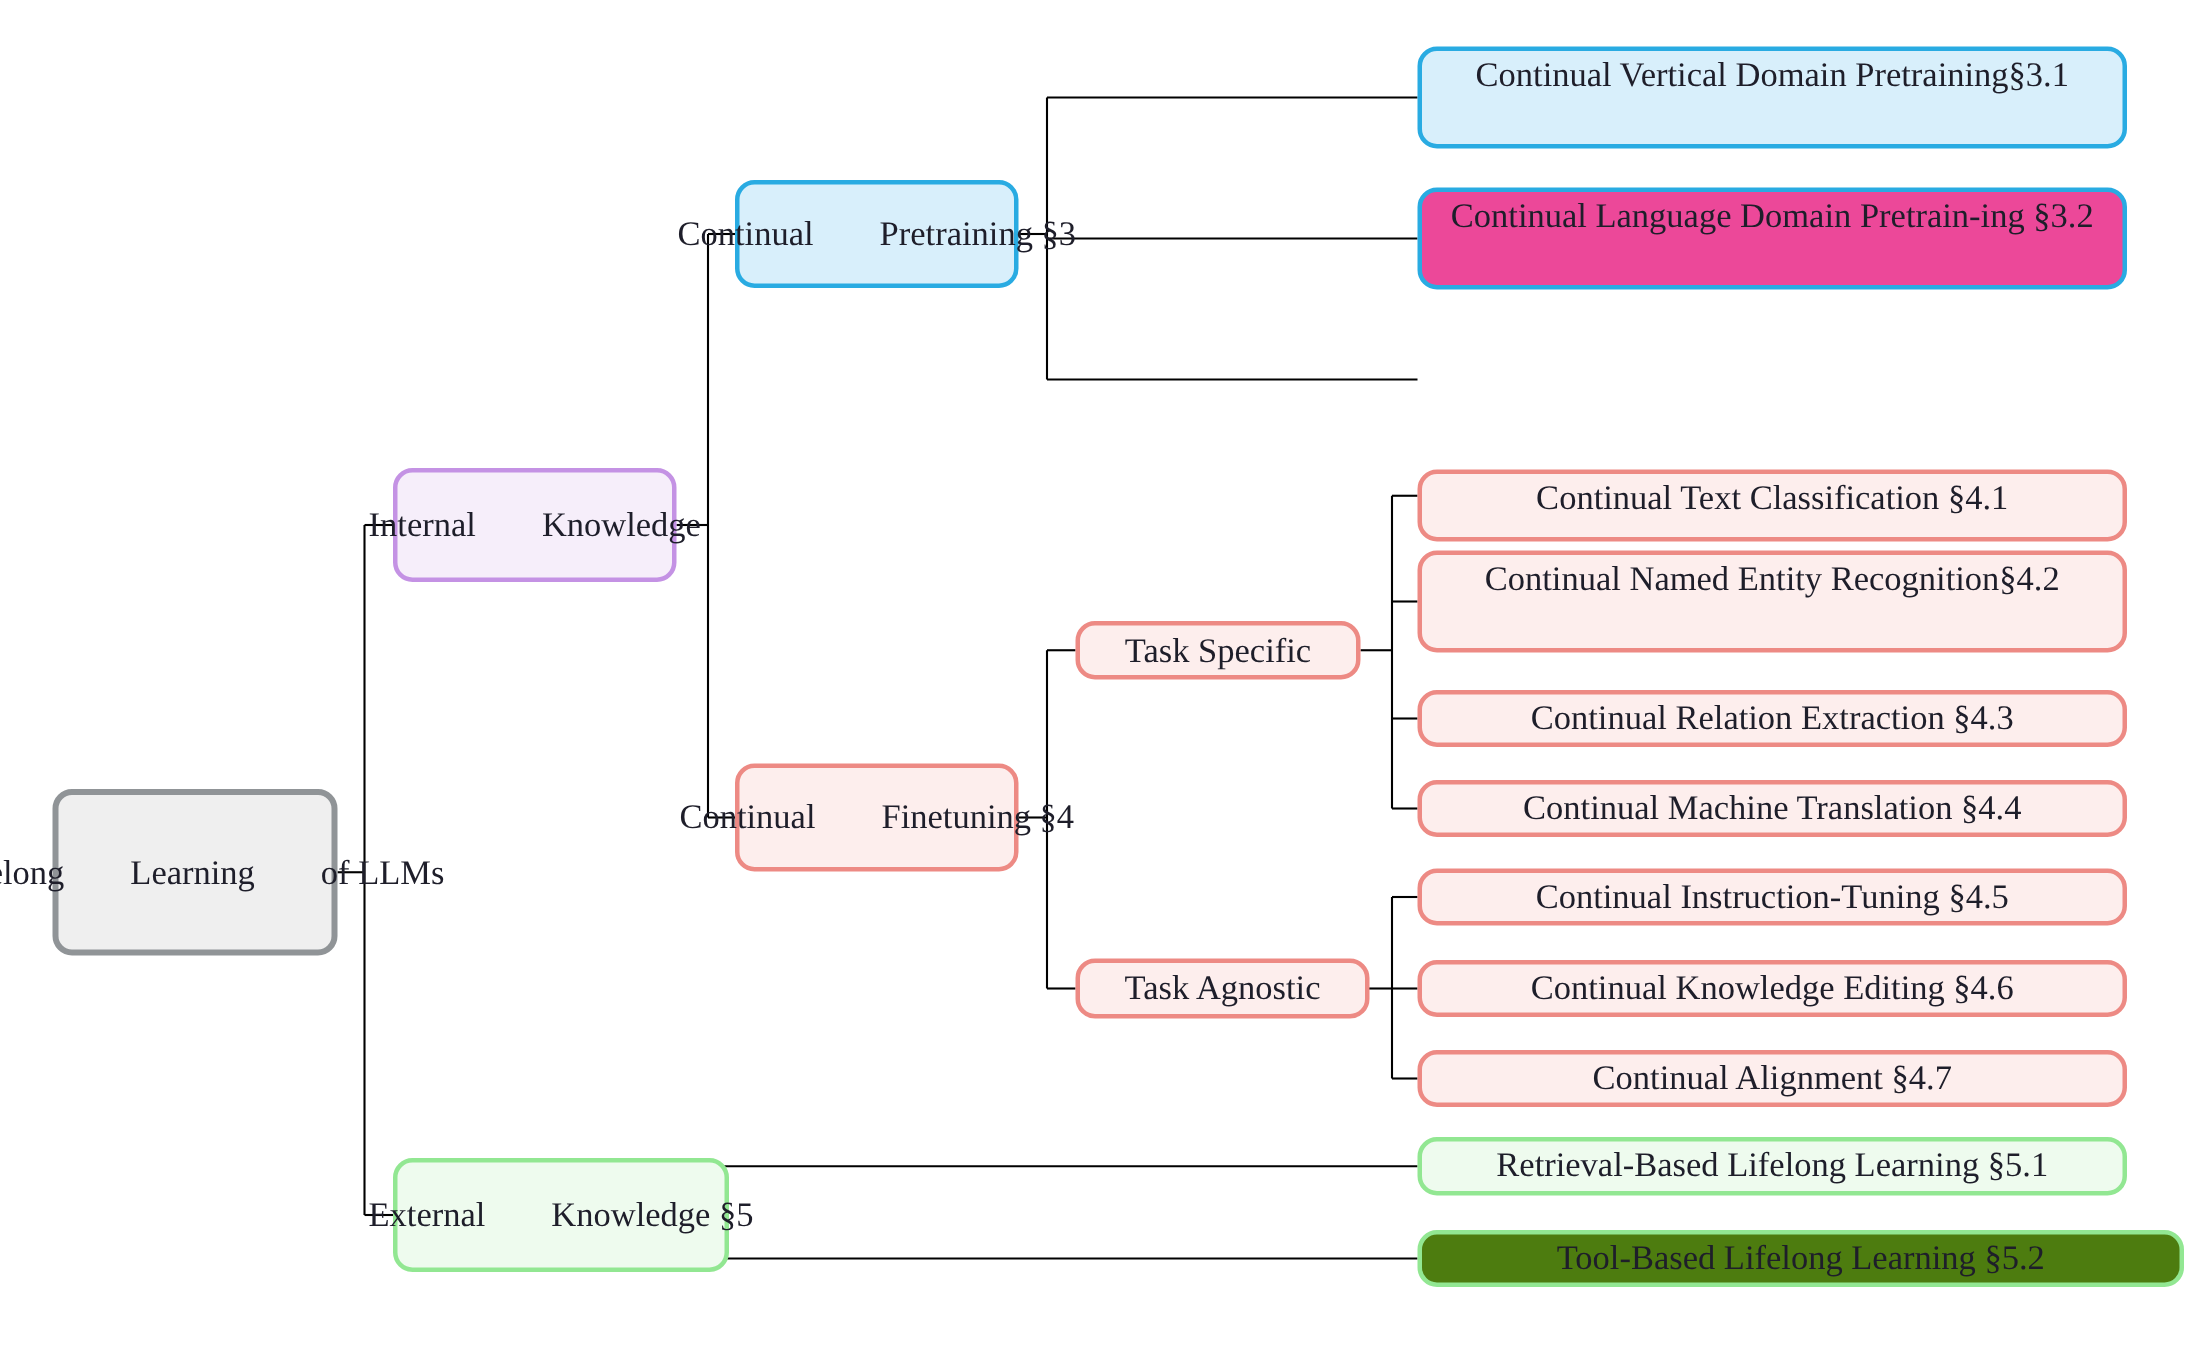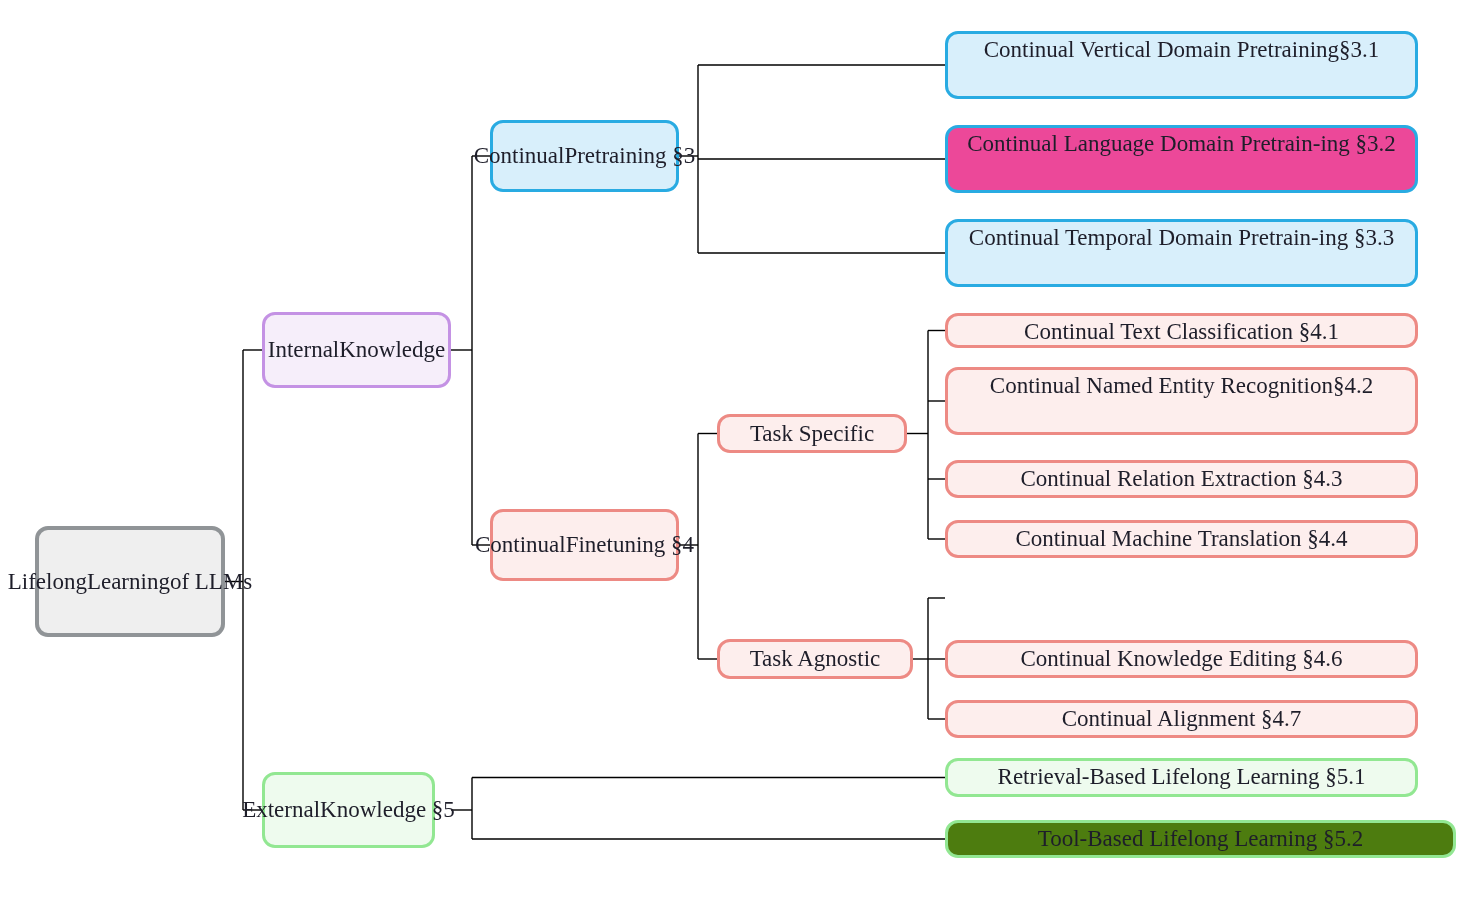--- a/index.html
+++ b/index.html
@@ -16,21 +16,21 @@
     box-sizing:border-box;
     border-style:solid;
     border-width:3.5px;
     border-radius:13px;
     display:flex;
     flex-direction:row;
     justify-content:center;
     font-size:23px;
     color:#1e1e2a;
   }
-  .node.center{align-items:center;text-align:center;}
+  .node.center{align-items:center;text-align:center;gap:44px;}
   .node.left{align-items:flex-start;text-align:left;padding:0 9px;}
   .node.center .nline{line-height:34px;white-space:nowrap;}
   .node.left .nline{line-height:31px;white-space:nowrap;}
   .node[data-name="node-root"]{border-width:4.5px;}
 </style>
 </head>
 <body>
 
 <div class="canvas" data-name="diagram-canvas">
   <svg class="connectors" data-name="connector-lines">
@@ -69,21 +69,21 @@
     </svg>
 <div class="node center" data-name="node-root" style="left: 35px; top: 526px; width: 190px; height: 111px; border-color: rgb(144, 148, 151); background: rgb(239, 239, 239); color: rgb(30, 30, 42);">
       <div class="nline" data-name="node-label">Lifelong</div>
       <div class="nline" data-name="node-label">Learning</div>
       <div class="nline" data-name="node-label">of LLMs</div>
     </div>
     <div class="node center" data-name="node-internal-knowledge" style="left: 262px; top: 312px; width: 189px; height: 76px; border-color: rgb(196, 146, 228); background: rgb(246, 238, 250); color: rgb(30, 30, 42);">
       <div class="nline" data-name="node-label">Internal</div>
       <div class="nline" data-name="node-label">Knowledge</div>
     </div>
-    <div class="node center" data-name="node-external-knowledge" style="left: 262px; top: 772px; width: 173px; height: 76px; border-color: rgb(146, 231, 146); background: rgb(238, 251, 238); color: rgb(30, 30, 42); text-align: center;">
+    <div class="node center" data-name="node-external-knowledge" style="left: 262px; top: 772px; width: 224px; height: 76px; border-color: rgb(146, 231, 146); background: rgb(238, 251, 238); color: rgb(30, 30, 42); text-align: center;">
       <div class="nline" data-name="node-label">External</div>
       <div class="nline" data-name="node-label">Knowledge §5</div>
     </div>
     <div class="node center" data-name="node-continual-pretraining" style="left: 490px; top: 120px; width: 189px; height: 72px; border-color: rgb(41, 171, 226); background: rgb(216, 239, 251); color: rgb(30, 30, 42);">
       <div class="nline" data-name="node-label">Continual</div>
       <div class="nline" data-name="node-label">Pretraining §3</div>
     </div>
     <div class="node center" data-name="node-continual-finetuning" style="left: 490px; top: 509px; width: 189px; height: 72px; border-color: rgb(237, 138, 132); background: rgb(253, 238, 237); color: rgb(30, 30, 42);">
       <div class="nline" data-name="node-label">Continual</div>
       <div class="nline" data-name="node-label">Finetuning §4</div>
@@ -95,36 +95,35 @@
       <div class="nline" data-name="node-label">Task Agnostic</div>
     </div>
     <div class="node left" data-name="node-continual-vertical-domain-pretraining" style="left: 945px; top: 31px; width: 473px; height: 68px; border-color: rgb(41, 171, 226); background: rgb(216, 239, 251); color: rgb(30, 30, 42);">
       <div class="nline" data-name="node-label">Continual Vertical Domain Pretraining</div>
       <div class="nline" data-name="node-label">§3.1</div>
     </div>
     <div class="node left" data-name="node-continual-language-domain-pretraining" style="left: 945px; top: 125px; width: 473px; height: 68px; border-color: rgb(41, 171, 226); background: #ec4899; color: rgb(30, 30, 42);">
       <div class="nline" data-name="node-label">Continual Language Domain Pretrain-</div>
       <div class="nline" data-name="node-label">ing §3.2</div>
     </div>
-    <div class="node left" data-name="node-continual-temporal-domain-pretraining" style="left: 945px; top: 219px; width: 473px; height: 68px; border-color: rgb(41, 171, 226); background: rgb(216, 239, 251); color: rgb(30, 30, 42);">
-      <div class="nline" data-name="node-label">Continual Temporal Domain Pretrain-</div>
-      <div class="nline" data-name="node-label">ing §3.3</div>
-    </div>
-    <div class="node left" data-name="node-continual-text-classification" style="left: 945px; top: 313px; width: 473px; height: 35px; border-color: rgb(237, 138, 132); background: rgb(253, 238, 237); color: rgb(30, 30, 42);">
+    <div class="node left" data-name="node-continual-text-classification" style="left: 945px; top: 313px; width: 473px; height: 48px; border-color: rgb(237, 138, 132); background: rgb(253, 238, 237); color: rgb(30, 30, 42);">
       <div class="nline" data-name="node-label">Continual Text Classification §4.1</div>
     </div>
     <div class="node left" data-name="node-continual-named-entity-recognition" style="left: 945px; top: 367px; width: 473px; height: 68px; border-color: rgb(237, 138, 132); background: rgb(253, 238, 237); color: rgb(30, 30, 42);">
       <div class="nline" data-name="node-label">Continual Named Entity Recognition</div>
       <div class="nline" data-name="node-label">§4.2</div>
     </div>
     <div class="node left" data-name="node-continual-relation-extraction" style="left: 945px; top: 460px; width: 473px; height: 38px; border-color: rgb(237, 138, 132); background: rgb(253, 238, 237); color: rgb(30, 30, 42);">
       <div class="nline" data-name="node-label">Continual Relation Extraction §4.3</div>
     </div>
     <div class="node left" data-name="node-continual-machine-translation" style="left: 945px; top: 520px; width: 473px; height: 38px; border-color: rgb(237, 138, 132); background: rgb(253, 238, 237); color: rgb(30, 30, 42);">
       <div class="nline" data-name="node-label">Continual Machine Translation §4.4</div>
+    </div>
+    <div class="node left" data-name="node-continual-instruction-tuning" style="left: 945px; top: 579px; width: 473px; height: 38px; border-color: rgb(237, 138, 132); background: rgb(253, 238, 237); color: rgb(30, 30, 42);">
+      <div class="nline" data-name="node-label">Continual Instruction-Tuning §4.5</div>
     </div>
     <div class="node left" data-name="node-continual-knowledge-editing" style="left: 945px; top: 640px; width: 473px; height: 38px; border-color: rgb(237, 138, 132); background: rgb(253, 238, 237); color: rgb(30, 30, 42);">
       <div class="nline" data-name="node-label">Continual Knowledge Editing §4.6</div>
     </div>
     <div class="node left" data-name="node-continual-alignment" style="left: 945px; top: 700px; width: 473px; height: 38px; border-color: rgb(237, 138, 132); background: rgb(253, 238, 237); color: rgb(30, 30, 42);">
       <div class="nline" data-name="node-label">Continual Alignment §4.7</div>
     </div>
     <div class="node left" data-name="node-retrieval-based-lifelong-learning" style="left: 945px; top: 758px; width: 473px; height: 39px; border-color: rgb(146, 231, 146); background: rgb(238, 251, 238); color: rgb(30, 30, 42);">
       <div class="nline" data-name="node-label">Retrieval-Based Lifelong Learning §5.1</div>
     </div>

